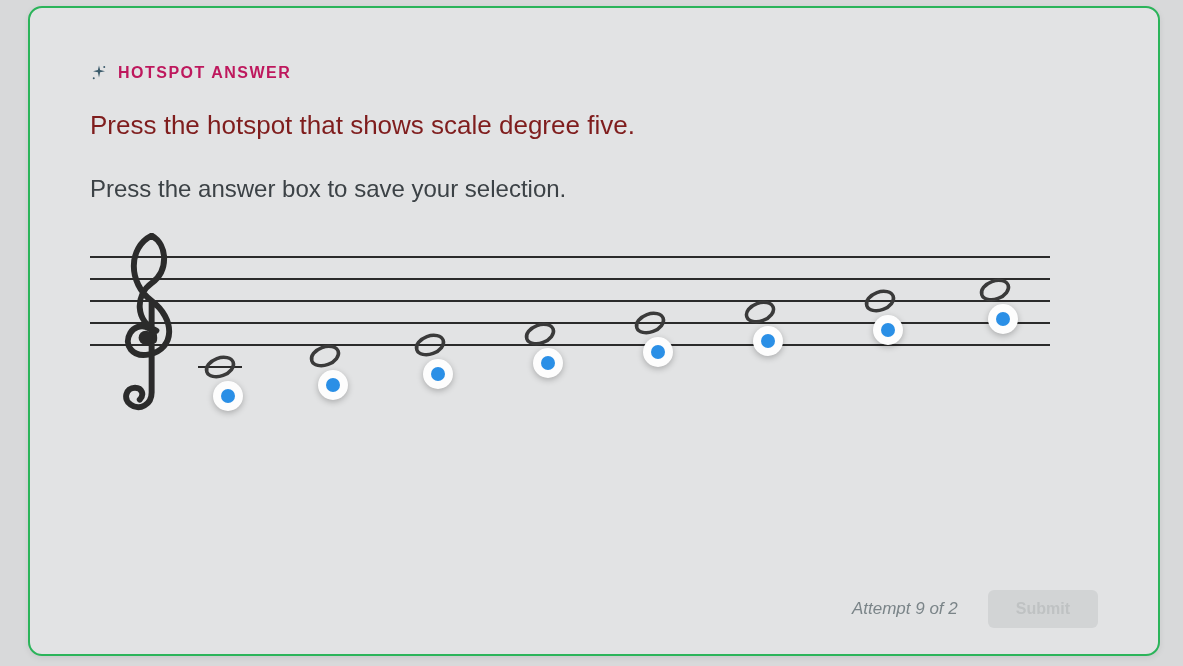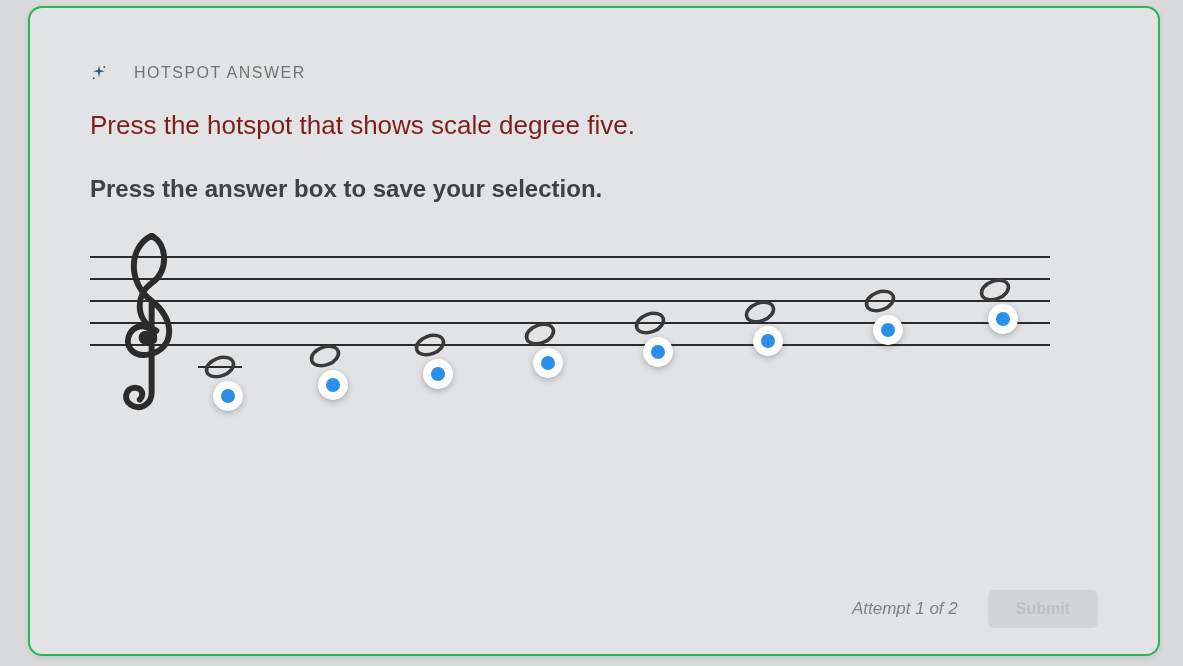--- a/index.html
+++ b/index.html
@@ -9,23 +9,23 @@
     left: 28px; top: 6px;
     width: 1132px; height: 650px;
     background: #e2e3e4;
     border: 2px solid #2bb45a;
     border-radius: 14px;
     box-shadow: 0 2px 6px rgba(0,0,0,0.08);
     padding: 56px 60px 30px 60px;
   }
   .header-row { display: flex; align-items: center; gap: 10px; margin-bottom: 28px; }
   .sparkle-icon svg { display: block; }
-  .header-text { color: #737373; font-weight: 400; letter-spacing: 1.5px; font-size: 16px; margin-left: 16px; }
+  .header-text { color: #be185d; font-weight: 700; letter-spacing: 1.5px; font-size: 16px; }
   .question-text { color: #7f1d1d; font-size: 26px; font-weight: 400; margin-bottom: 34px; }
-  .instruction-text { color: #3c4246; font-size: 24px; font-weight: 700; margin-bottom: 10px; }
+  .instruction-text { color: #3c4246; font-size: 24px; font-weight: 400; margin-bottom: 10px; }
 
   .staff-area { position: relative; width: 960px; height: 220px; margin-top: 30px; }
   .staff-lines line { stroke: #2b2b2b; stroke-width: 2; }
   .notehead { fill: none; stroke: #3a3a3a; stroke-width: 3.5; }
 
   .hotspot {
     position: absolute;
     width: 30px; height: 30px;
     border-radius: 50%;
     background: #fdfdfd;
@@ -120,17 +120,17 @@
         <div class="hotspot" style="left: 783px; top: 82px;">
           <div class="dot"></div>
         </div>
         <div class="hotspot" style="left: 898px; top: 71px;">
           <div class="dot"></div>
         </div>
       </div>
   </div>
 
   <div class="footer-row">
-    <span class="attempt-text">Attempt 1 of 2</span>
+    <span class="attempt-text">Attempt 9 of 2</span>
     <button class="submit-btn" disabled="">Submit</button>
   </div>
 
 </div>
 
 </body></html>

